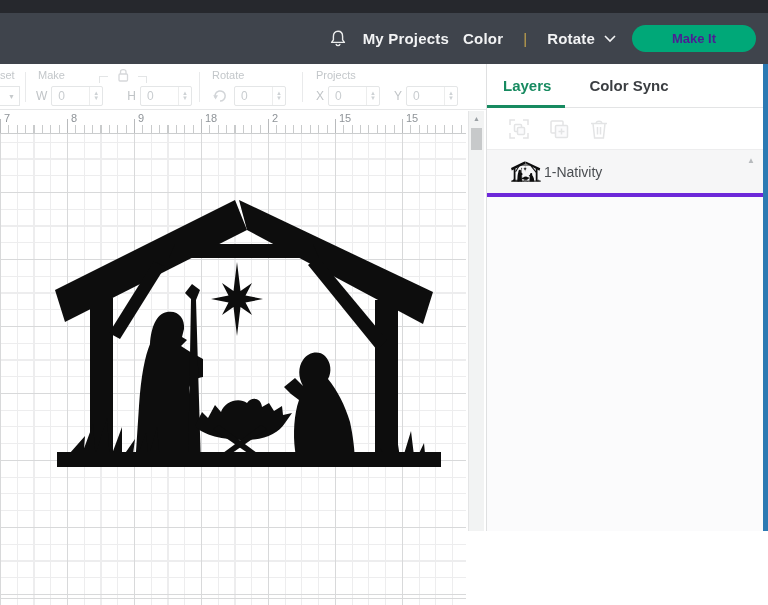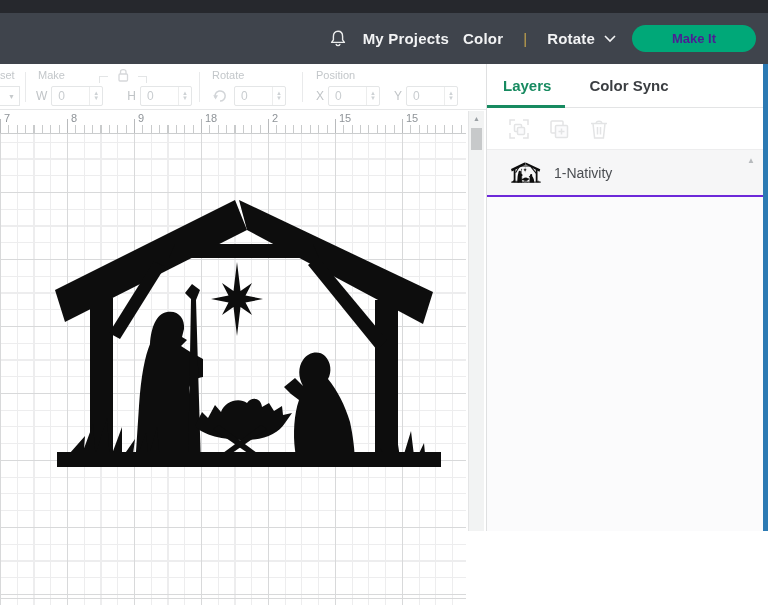--- a/index.html
+++ b/index.html
@@ -70,22 +70,22 @@
 
   
   .tabs { height:44px; border-bottom:1px solid #e3e4e5; display:flex; align-items:stretch; }
   .tab { position:relative; display:flex; align-items:center; font-size:15px; cursor:pointer; }
   .tab-layers { padding:0 14px 0 16px; color:#178a60; font-weight:700; }
   .tab-layers::after { content:""; position:absolute; left:0; right:0; bottom:-1px; height:3px; background:#178a60; }
   .tab-colorsync { padding:16px 12px; margin-left:12px; color:#3b3e42; font-weight:700; }
   .icon-row { height:42px; border-bottom:1px solid #ededee; display:flex; align-items:center; padding-left:20px; gap:16px; }
   .icon-btn { width:24px; height:24px; display:flex; align-items:center; justify-content:center; cursor:default; }
   .layers-list { position:relative; flex:1; background:#fbfbfc; }
-  .layer-row { height:47px; display:flex; align-items:center; padding-left:24px; gap:13px;
-               background:#f6f6f7; border-bottom:2px solid #6d28d9; cursor:pointer; }
+  .layer-row { height:47px; display:flex; align-items:center; padding-left:24px; gap:3px;
+               background:#f6f6f7; border-bottom:4px solid #6d28d9; cursor:pointer; }
   .layer-name { font-size:14px; color:#4b4e52; }
   .panel-scroll-arrow { position:absolute; top:6px; right:8px; font-size:8px; color:#b7babd; cursor:pointer; }
 </style>
 </head>
 <body>
 
 <svg width="0" height="0" style="position:absolute" aria-hidden="true">
   <symbol id="nativity-sym" viewBox="0 0 388 268">
     <g fill="#0d0d0d">
       <polygon points="180,0 0,90 10,122 192,30"></polygon>
@@ -183,21 +183,21 @@
           <div class="num-input">
             <input readonly="" tabindex="-1" value="0" style="">
             <div class="stepper">
               <span>▲</span>
               <span>▼</span>
             </div>
           </div>
         </div>
         <div class="tb-divider" style="left:302px"></div>
 
-        <span class="tb-label" style="left:316px">Position</span>
+        <span class="tb-label" style="left:316px">Projects</span>
         <div class="tb-row" style="left:316px">
           <span class="fld-label">X</span>
           <div class="num-input">
             <input readonly="" tabindex="-1" value="0" style="">
             <div class="stepper">
               <span>▲</span>
               <span>▼</span>
             </div>
           </div>
           <span class="fld-label" style="margin-left:14px">Y</span>

